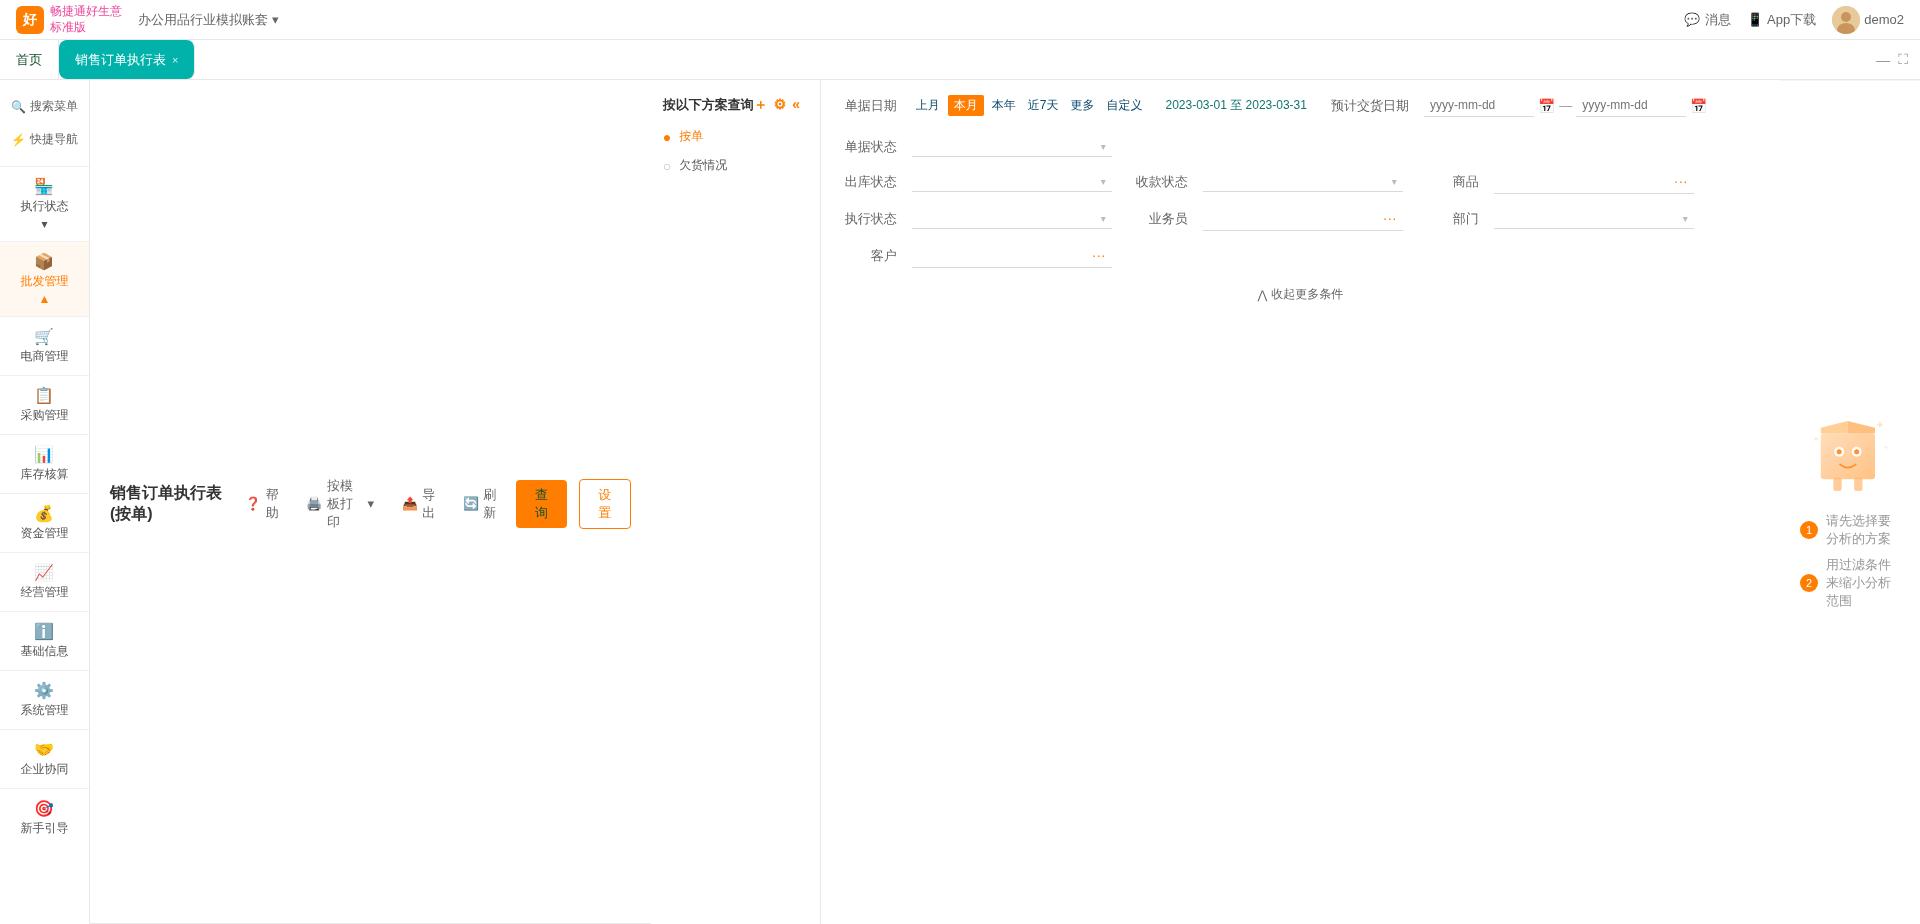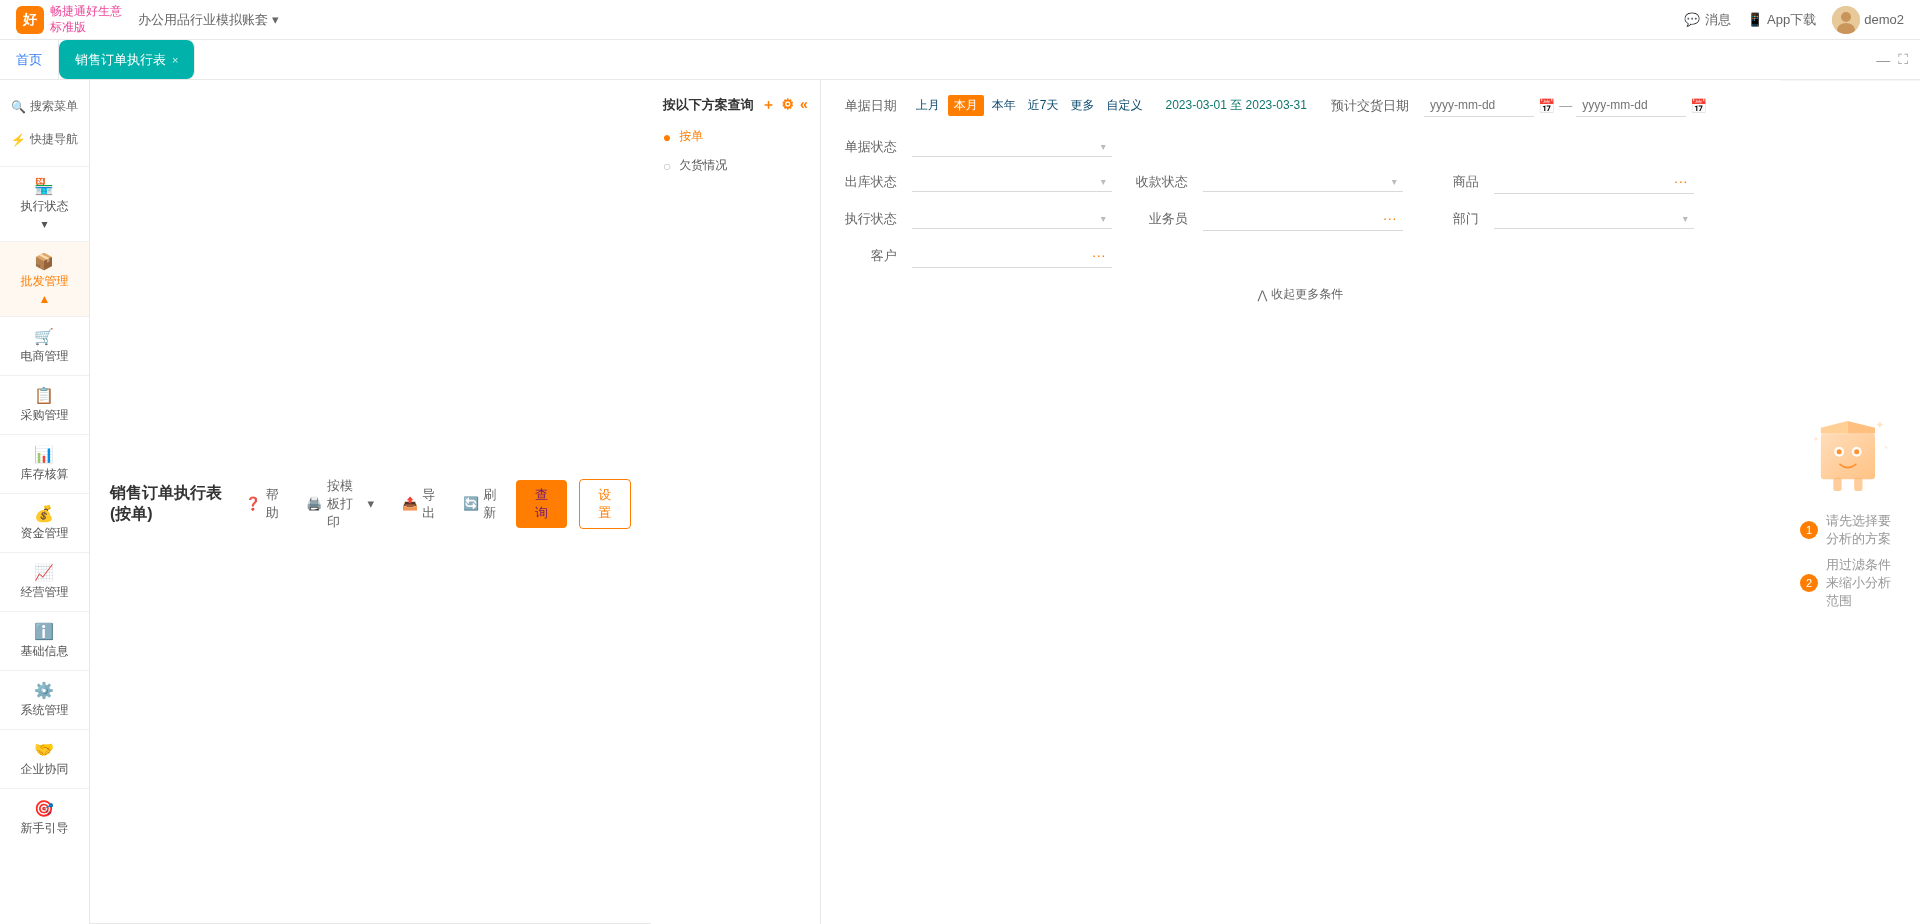--- a/index.html
+++ b/index.html
@@ -37,21 +37,21 @@
     .tab-item {
       display: flex;
       align-items: center;
       padding: 0 16px;
       cursor: pointer;
       font-size: 13px;
       color: #666;
       gap: 6px;
       border-right: 1px solid #e8e8e8;
     }
-    .tab-item.home { color: #3b82f6; }
+    .tab-item.home { color: #14532d; }
     .tab-item.active { background: #00b2a9; color: #fff; border-radius: 8px; }
     .tab-close { color: #fff; font-size: 11px; cursor: pointer; opacity: 0.8; }
     .tab-spacer { flex: 1; }
     .tab-actions { display: flex; align-items: center; padding: 0 12px; gap: 8px; }
     .tab-action-btn { color: #999; cursor: pointer; font-size: 14px; }
 
     
     .main-layout { display: flex; flex: 1; overflow: hidden; }
 
     
@@ -108,21 +108,21 @@
       justify-content: space-between;
     }
     .page-title { font-size: 16px; font-weight: bold; color: #333; }
     .page-actions { display: flex; align-items: center; gap: 12px; }
     .page-action-btn {
       display: flex; align-items: center; gap: 4px;
       color: #666; font-size: 13px; cursor: pointer;
       padding: 4px 8px; border-radius: 4px;
     }
     .page-action-btn.primary {
-      background: #ff7d00; color: #701a75; border: none;
+      background: #ff7d00; color: #14532d; border: none;
       padding: 6px 16px; border-radius: 4px; font-size: 13px;
     }
     .page-action-btn.secondary {
       background: #fff; color: #ff7d00; border: 1px solid #ff7d00;
       padding: 6px 16px; border-radius: 4px; font-size: 13px;
     }
 
     
     .filter-panel {
       background: #fff;
@@ -130,21 +130,21 @@
       padding: 0;
       display: flex;
     }
     .filter-sidebar {
       width: 170px;
       border-right: 1px solid #e8e8e8;
       padding: 12px 0;
       flex-shrink: 0;
     }
     .filter-sidebar-header {
-      display: flex; align-items: center; justify-content: space-between;
+      display: flex; align-items: center; justify-content: flex-start;
       padding: 4px 12px 8px;
       color: #333; font-size: 13px; font-weight: bold;
     }
     .filter-sidebar-actions { display: flex; gap: 6px; }
     .filter-sidebar-action { color: #ff7d00; cursor: pointer; font-size: 14px; }
     .filter-plan-item {
       display: flex; align-items: center; gap: 8px;
       padding: 6px 12px; cursor: pointer; font-size: 12px; color: #555;
     }
     .filter-plan-item.active { color: #ff7d00; }

